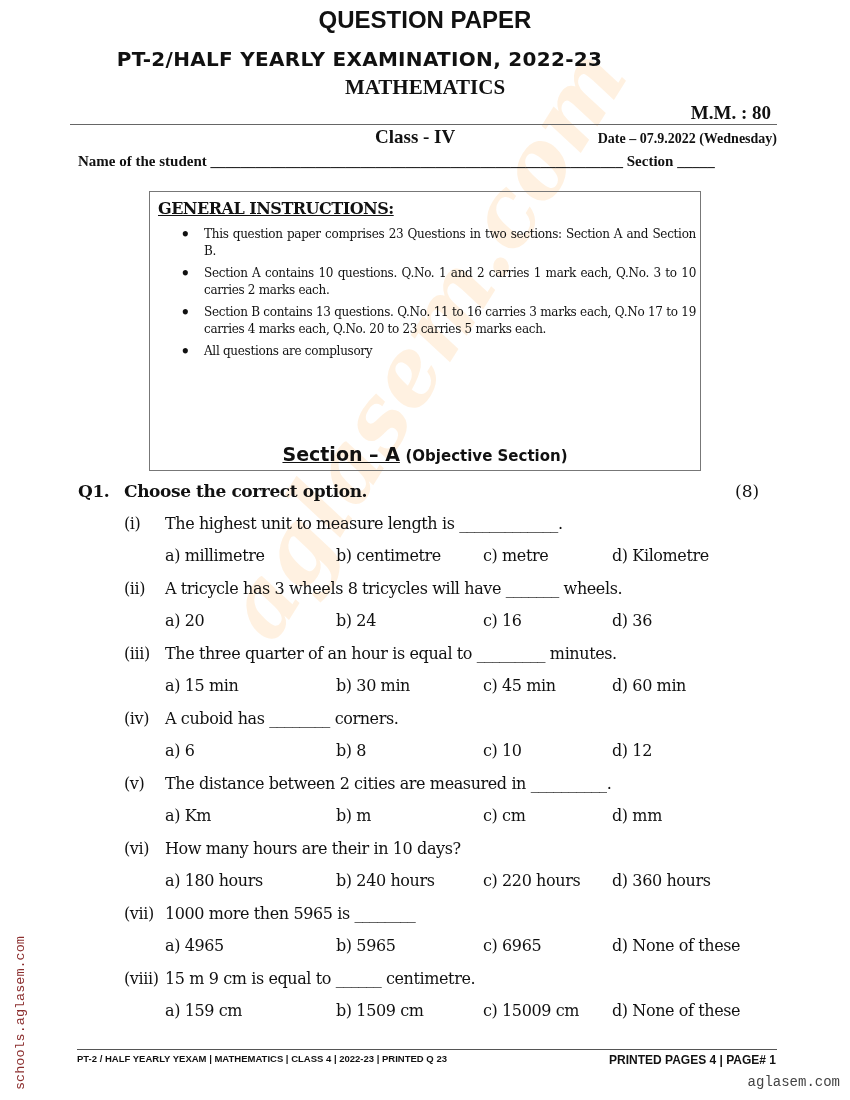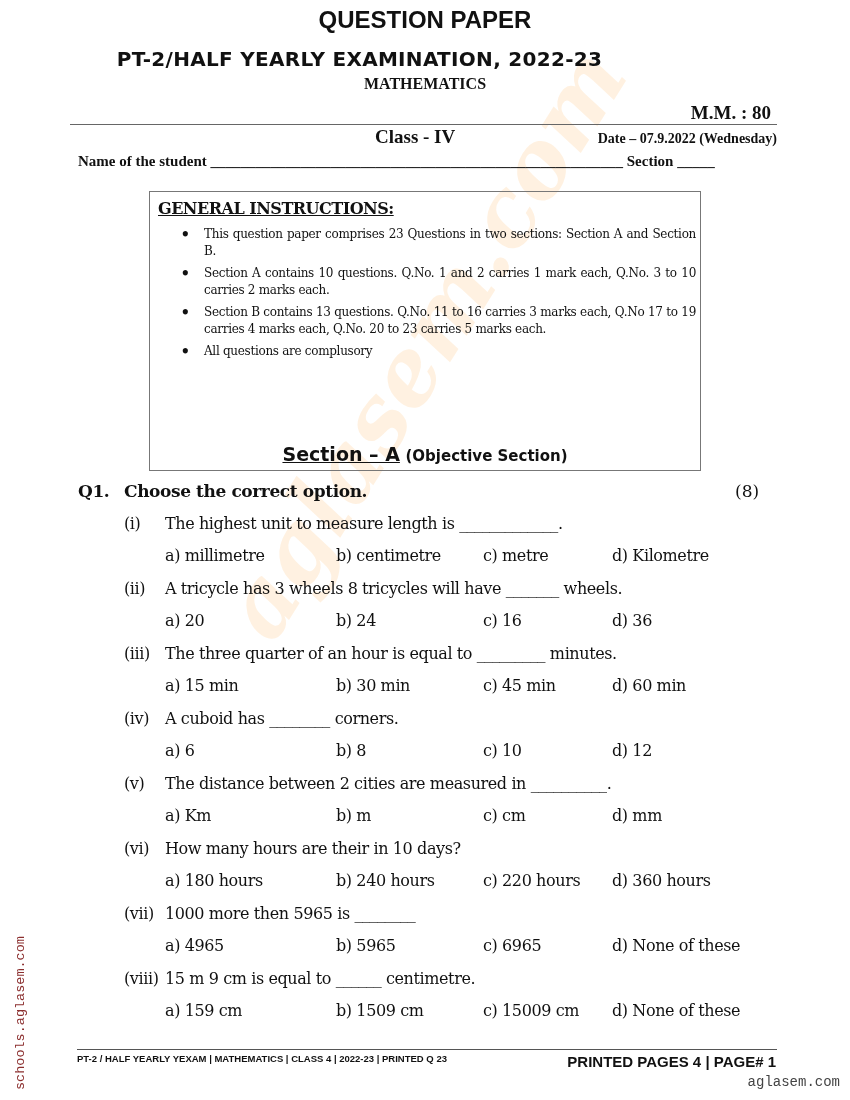--- a/index.html
+++ b/index.html
@@ -12,21 +12,21 @@
   .title {
     left: 0; width: 850px; top: 6px; text-align: center;
     font-family: "Liberation Sans", sans-serif; font-weight: bold; font-size: 24px;
   }
   .exam {
     left: 0; width: 719px; top: 47px; text-align: center;
     font-family: "DejaVu Sans", sans-serif; font-weight: bold; font-size: 20px; letter-spacing: 0.3px;
   }
   .subject {
     left: 0; width: 850px; top: 75px; text-align: center;
-    font-family: "Liberation Serif", serif; font-weight: bold; font-size: 16px;
+    font-family: "Liberation Serif", serif; font-weight: bold; font-size: 21px;
   }
   .meta-row { top: 102px; left: 72px; width: 705px; height: 22px; font-weight: bold; }
   .meta-row span { position: absolute; top: 0; }
   .time { left: 6px; font-size: 17px; }
   .class { left: 303px; font-size: 19px; margin-top: 24px; }
   .mm { right: 6px; font-size: 19px; }
   .rule { left: 70px; width: 707px; top: 124px; height: 0; border-top: 1.5px solid #666; }
   .date { right: 73px; top: 131px; font-weight: bold; font-size: 14px; }
   .name-row { left: 78px; top: 153px; font-weight: bold; font-size: 15px; width: 680px; }
   .instr-box {
@@ -46,21 +46,21 @@
   .q1 .text { position: absolute; left: 46px; white-space: nowrap; }
   .q1-marks { left: 735px; top: 481px; font-size: 17px; font-family: "DejaVu Serif", serif; }
   .sub-q { left: 124px; font-size: 16px; font-family: "DejaVu Serif", serif; white-space: nowrap; letter-spacing: -0.4px;}
   .sub-q .roman { position: absolute; left: 0; }
   .sub-q .qtext { position: absolute; left: 41px; }
   .opts { left: 165px; width: 620px; font-size: 16px; font-family: "DejaVu Serif", serif; letter-spacing: -0.4px; height: 22px;}
   .opts span { position: absolute; white-space: nowrap; }
   .o0 { left: 0; } .o1 { left: 171px; } .o2 { left: 318px; } .o3 { left: 447px; }
   .footer-rule { left: 77px; width: 700px; top: 1049px; border-top: 1px solid #555; }
   .footer-left { left: 77px; top: 1053px; font-family: "Liberation Sans", sans-serif; font-weight: bold; font-size: 9.5px; }
-  .footer-right { right: 74px; top: 1053px; font-family: "Liberation Sans", sans-serif; font-weight: bold; font-size: 15px; }
+  .footer-right { right: 74px; top: 1053px; font-family: "Liberation Sans", sans-serif; font-weight: bold; font-size: 12px; }
   .wm-bottom { right: 10px; top: 1074px; font-family: "Liberation Mono", monospace; font-size: 14px; color: #444; }
   .wm-side {
     left: 13px; top: 1090px; transform-origin: 0 0; transform: rotate(-90deg);
     font-family: "Liberation Mono", monospace; font-size: 13.5px; color: #8b2e2e; white-space: nowrap;
   }
   .wm-diag {
     left: 200px; top: 600px; transform-origin: 0 0; transform: rotate(-58deg);
     font-family: "DejaVu Serif", serif; font-style: italic; font-weight: bold; font-size: 92px;
     color: rgba(255, 180, 90, 0.18); white-space: nowrap; pointer-events: none;
   }

